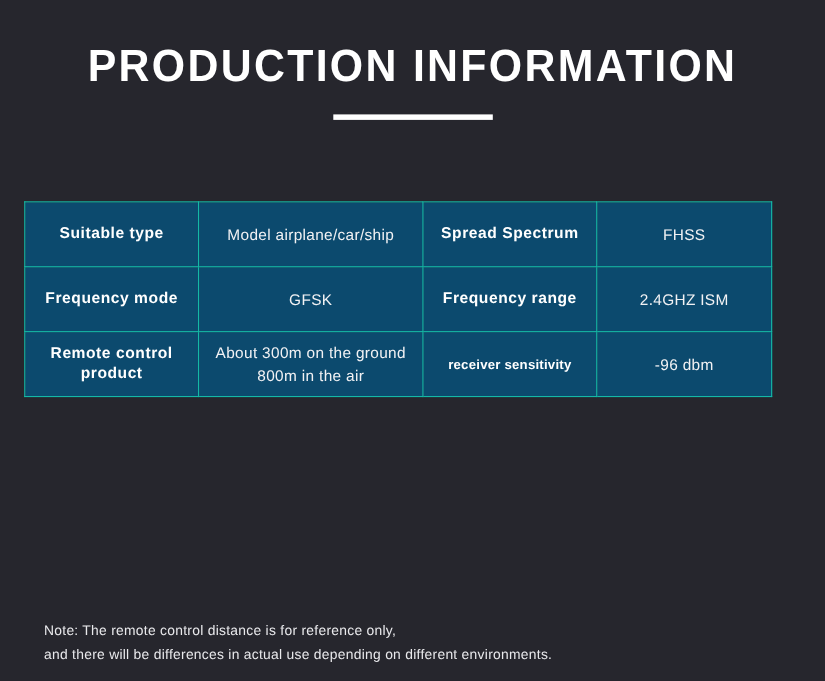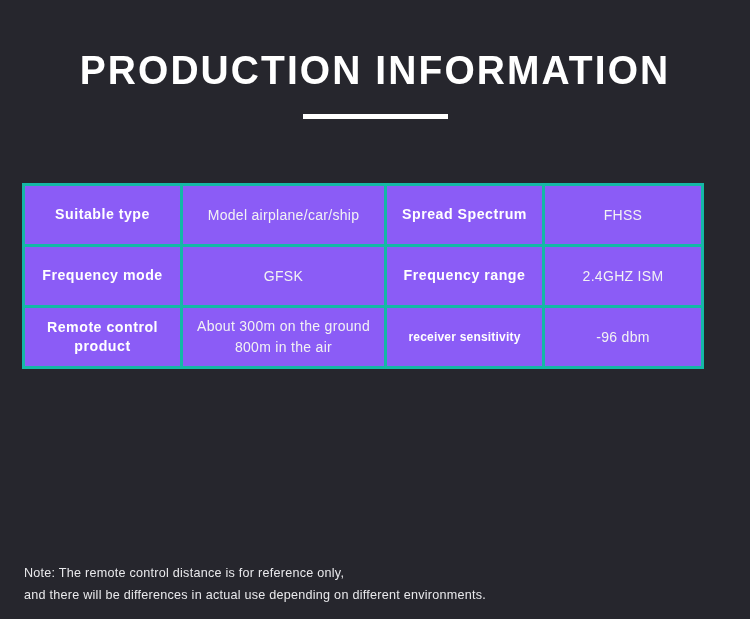--- a/index.html
+++ b/index.html
@@ -11,21 +11,21 @@
     height: 619px;
     background: #26262d;
     font-family: "Liberation Sans", sans-serif;
     color: #ffffff;
     overflow: hidden;
     position: relative;
   }
 
   
   .header {
-    padding-top: 49px;
+    padding-top: 39px;
     text-align: center;
   }
   .page-title {
     font-size: 41px;
     font-weight: 700;
     letter-spacing: 2.2px;
     line-height: 1.05;
     color: #ffffff;
     transform: scaleX(0.95);
     transform-origin: center;
@@ -45,25 +45,25 @@
     top: 183px;
     width: 679px;
   }
   table.spec-table {
     border-collapse: collapse;
     table-layout: fixed;
     width: 679px;
     background: #24242b;
   }
   table.spec-table td {
-    border: 3px solid #14b8a6;
+    border: 1px solid #14b8a6;
     height: 58px;
     padding: 0;
     vertical-align: middle;
-    background: #8b5cf6;
+    background: #0c4a6e;
   }
   col.c-label-a { width: 158px; }
   col.c-value-a { width: 204px; }
   col.c-label-b { width: 158px; }
   col.c-value-b { width: 159px; }
 
   .cell-label {
     text-align: center;
     font-weight: 700;
     font-size: 14.2px;
@@ -83,21 +83,21 @@
     letter-spacing: 0.3px;
     line-height: 1.48;
     padding: 4px 10px 4px 12px;
     white-space: pre-line;
     color: #f2f2f4;
   }
 
   
   .note {
     position: absolute;
-    left: 24px;
+    left: 40px;
     top: 563px;
     font-size: 12.6px;
     line-height: 1.72;
     letter-spacing: 0.25px;
     color: #e9e9ec;
     white-space: pre-line;
   }
 </style>
 </head>
 <body>

